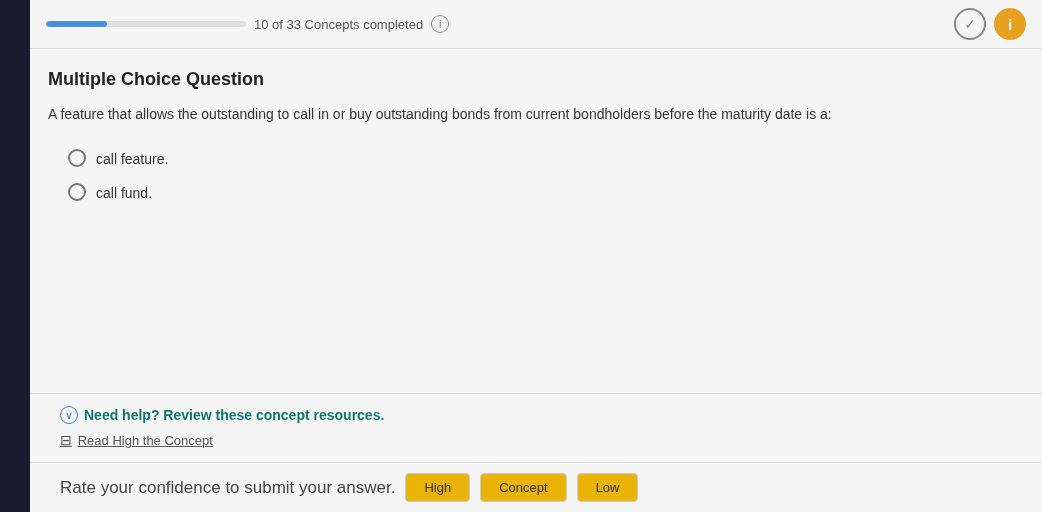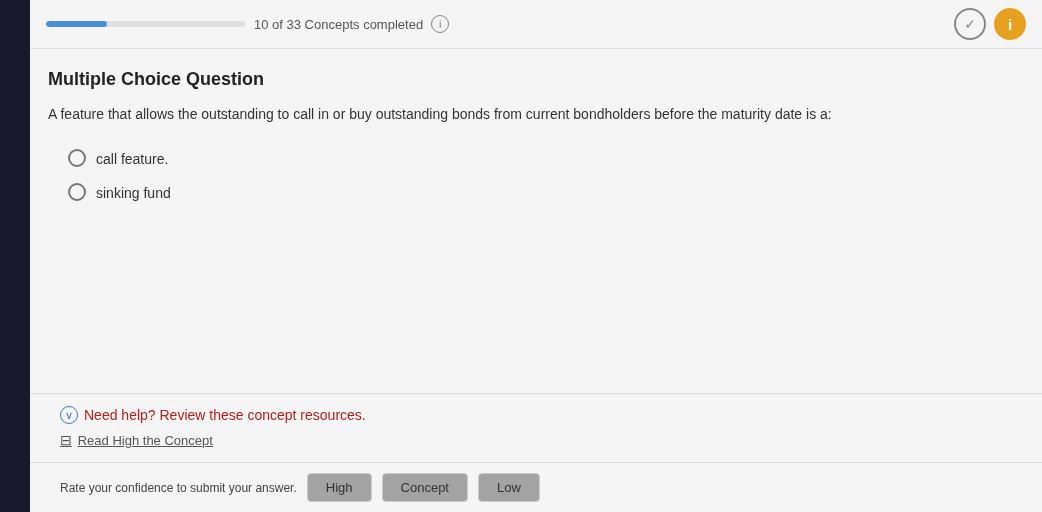--- a/index.html
+++ b/index.html
@@ -179,22 +179,22 @@
       border: 1.5px solid #3a7bd5;
       display: flex;
       align-items: center;
       justify-content: center;
       color: #3a7bd5;
       font-size: 11px;
     }
 
     .help-text {
       font-size: 14px;
-      font-weight: 400;
-      color: #b91c1c;
+      font-weight: 700;
+      color: #0f766e;
     }
 
     .read-concept {
       display: flex;
       align-items: center;
       gap: 6px;
       font-size: 13px;
       color: #555;
       cursor: pointer;
       text-decoration: underline;
@@ -209,28 +209,28 @@
     .bottom-bar {
       padding: 10px 30px;
       background: #f5f5f5;
       border-top: 1px solid #e0e0e0;
       display: flex;
       align-items: center;
       gap: 10px;
     }
 
     .rate-label {
-      font-size: 12px;
+      font-size: 17px;
       color: #444;
     }
 
     .confidence-btn {
       padding: 6px 18px;
       border: 1px solid #ccc;
-      background: #a3a3a3;
+      background: #eab308;
       border-radius: 4px;
       font-size: 13px;
       color: #333;
       cursor: pointer;
     }
   </style>
 </head>
 <body>
 
 <div class="left-sidebar"></div>
@@ -260,21 +260,21 @@
     <div class="question-text">A feature that allows the outstanding to call in or buy outstanding bonds from current bondholders before the maturity date is a:</div>
 
     <div class="options-list">
 
     <div class="option-item">
           <div class="radio-outer"></div>
           <span class="option-label">call feature.</span>
         </div>
         <div class="option-item">
           <div class="radio-outer"></div>
-          <span class="option-label">sinking fund</span>
+          <span class="option-label">call fund.</span>
         </div>
       </div>
   </div>
 
   <div class="help-section">
     <div class="help-toggle">
       <div class="help-chevron">
         <span>∨</span>
       </div>
       <span class="help-text">Need help? Review these concept resources.</span>

